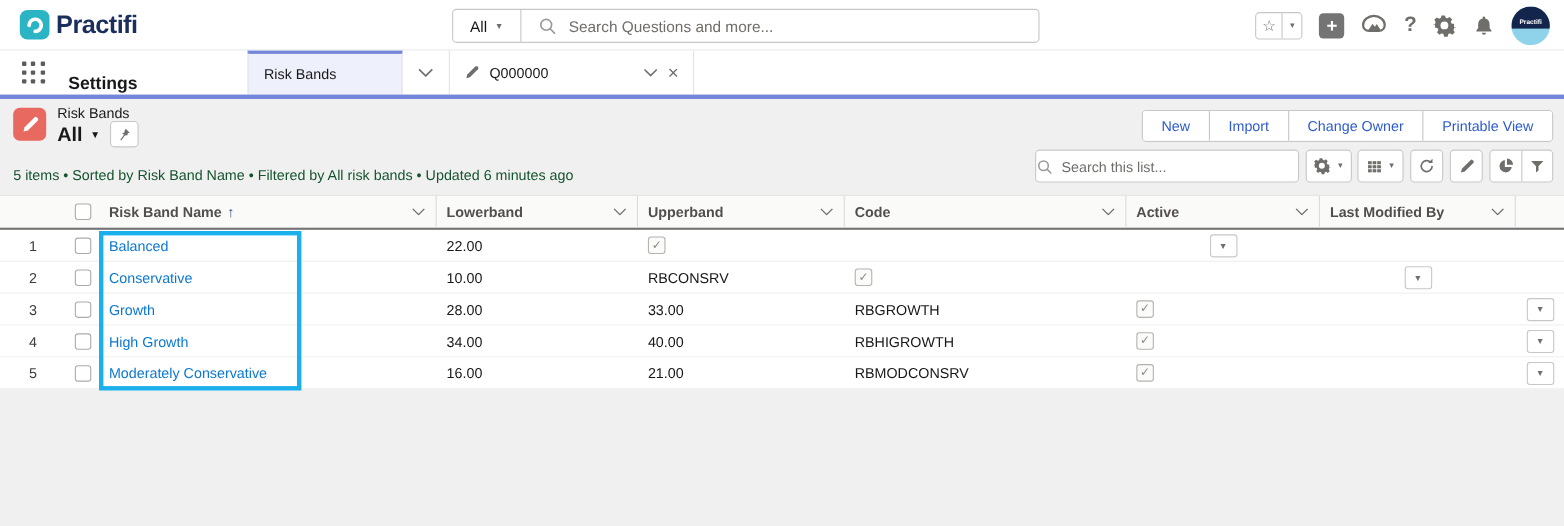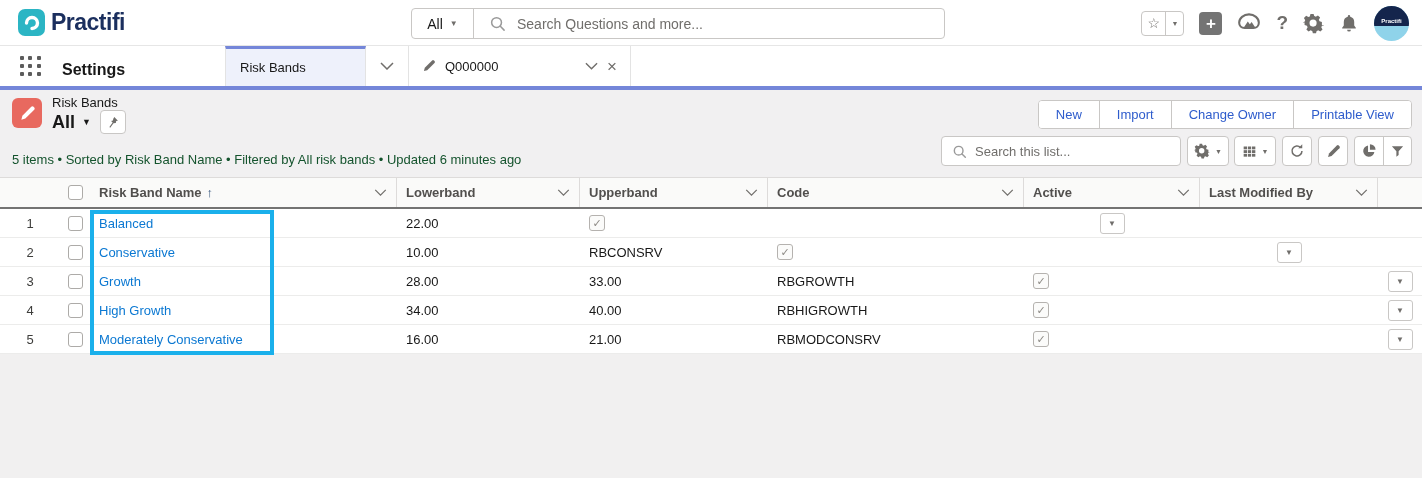--- a/index.html
+++ b/index.html
@@ -34,21 +34,21 @@
   .icon-btn { display:flex; align-items:center; justify-content:center; cursor:pointer; }
   .help-glyph { font-size:19px; font-weight:700; color:#706e6b; }
   .avatar { width:35px; height:35px; border-radius:50%; overflow:hidden; position:relative; cursor:pointer; background:#8fd3ea; }
   .avatar-top { position:absolute; top:0; left:0; width:100%; height:58%; background:#14254c; display:flex; align-items:flex-end; justify-content:center; }
   .avatar-label { color:#fff; font-size:6px; font-weight:700; padding-bottom:2px; }
 
   
   .navbar { position:absolute; top:46px; left:0; width:1422px; height:40px; background:#fff; }
   .waffle { position:absolute; left:20px; top:10px; width:22px; height:21px; display:grid; grid-template-columns:repeat(3,1fr); gap:3px; cursor:pointer; }
   .waffle span { width:4px; height:4px; background:#5c5c5c; border-radius:1px; }
-  .app-name { position:absolute; left:62px; top:4px; height:40px; display:flex; align-items:center; font-size:16px; font-weight:700; }
+  .app-name { position:absolute; left:62px; top:11px; height:40px; display:flex; align-items:center; font-size:16px; font-weight:700; }
   .tabs { position:absolute; left:225px; top:0; height:40px; display:flex; }
   .tab-active { width:141px; background:#eef1fb; border-top:3px solid #7486d9; border-left:1px solid #e3e3e3; border-right:1px solid #e3e3e3; display:flex; align-items:center; padding-left:14px; font-size:13px; cursor:pointer; }
   .tab-caret-cell { width:43px; display:flex; align-items:center; justify-content:center; border-right:1px solid #e3e3e3; cursor:pointer; }
   .tab-secondary { width:222px; display:flex; align-items:center; gap:9px; padding:0 13px; border-right:1px solid #e3e3e3; font-size:13px; cursor:pointer; }
   .tab-secondary .grow { flex:1; }
   .tab-close { font-size:17px; color:#706e6b; line-height:1; cursor:pointer; }
 
   .brand-bar { position:absolute; top:86px; left:0; width:1422px; height:4px; }
 
   
@@ -59,21 +59,21 @@
   .view-name { font-size:18px; font-weight:700; cursor:pointer; display:flex; align-items:center; gap:7px; }
   .view-caret { font-size:9px; color:#181818; }
   .pin-btn { width:26px; height:24px; border:1px solid #c9c7c5; border-radius:4px; background:#fff; display:flex; align-items:center; justify-content:center; cursor:pointer; }
 
   .actions-group { position:absolute; right:10px; top:10px; height:29px; display:flex; border:1px solid #c9c7c5; border-radius:4px; background:#fff; overflow:hidden; }
   .action-btn { padding:0 17px; display:flex; align-items:center; font-size:13px; color:#2e5ccc; background:#fff; border:none; border-left:1px solid #c9c7c5; cursor:pointer; font-family:"Liberation Sans",sans-serif; }
   .action-btn:first-child { border-left:none; }
 
   .status-line { position:absolute; left:12px; top:62px; font-size:13px; color:#14532d; }
 
-  .list-search { position:absolute; left:941px; top:46px; width:240px; height:30px; background:#fff; border:1px solid #c9c7c5; border-radius:4px; display:flex; align-items:center; gap:8px; padding-left:10px; }
+  .list-search { position:absolute; left:941px; top:46px; width:240px; height:30px; background:#fff; border:1px solid #c9c7c5; border-radius:4px; display:flex; align-items:center; gap:8px; }
   .list-search input { border:none; outline:none; flex:1; font-size:13px; font-family:"Liberation Sans",sans-serif; background:transparent; color:#181818; }
   .list-search input::placeholder { color:#706e6b; opacity:1; }
 
   .ctl-btn { position:absolute; top:46px; height:30px; background:#fff; border:1px solid #c9c7c5; border-radius:4px; display:flex; align-items:center; justify-content:center; gap:5px; cursor:pointer; }
   .ctl-caret { font-size:7px; color:#706e6b; }
   .ctl-group { position:absolute; top:46px; left:1354px; width:58px; height:30px; display:flex; border:1px solid #c9c7c5; border-radius:4px; background:#fff; overflow:hidden; }
   .ctl-seg { flex:1; display:flex; align-items:center; justify-content:center; cursor:pointer; }
   .ctl-seg + .ctl-seg { border-left:1px solid #c9c7c5; }
 
   

